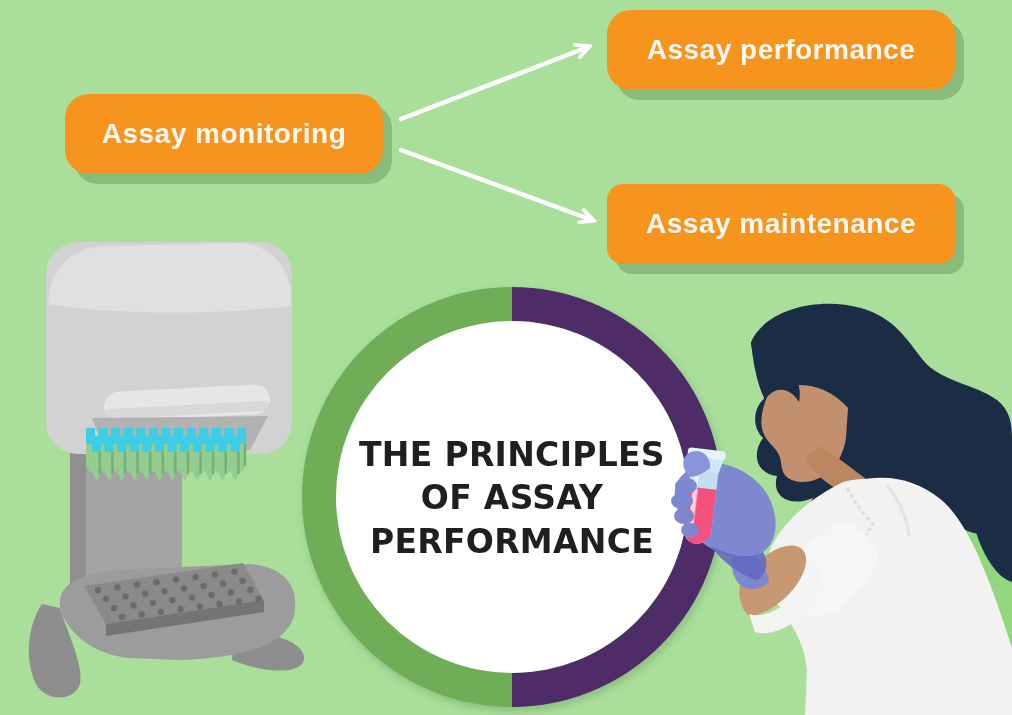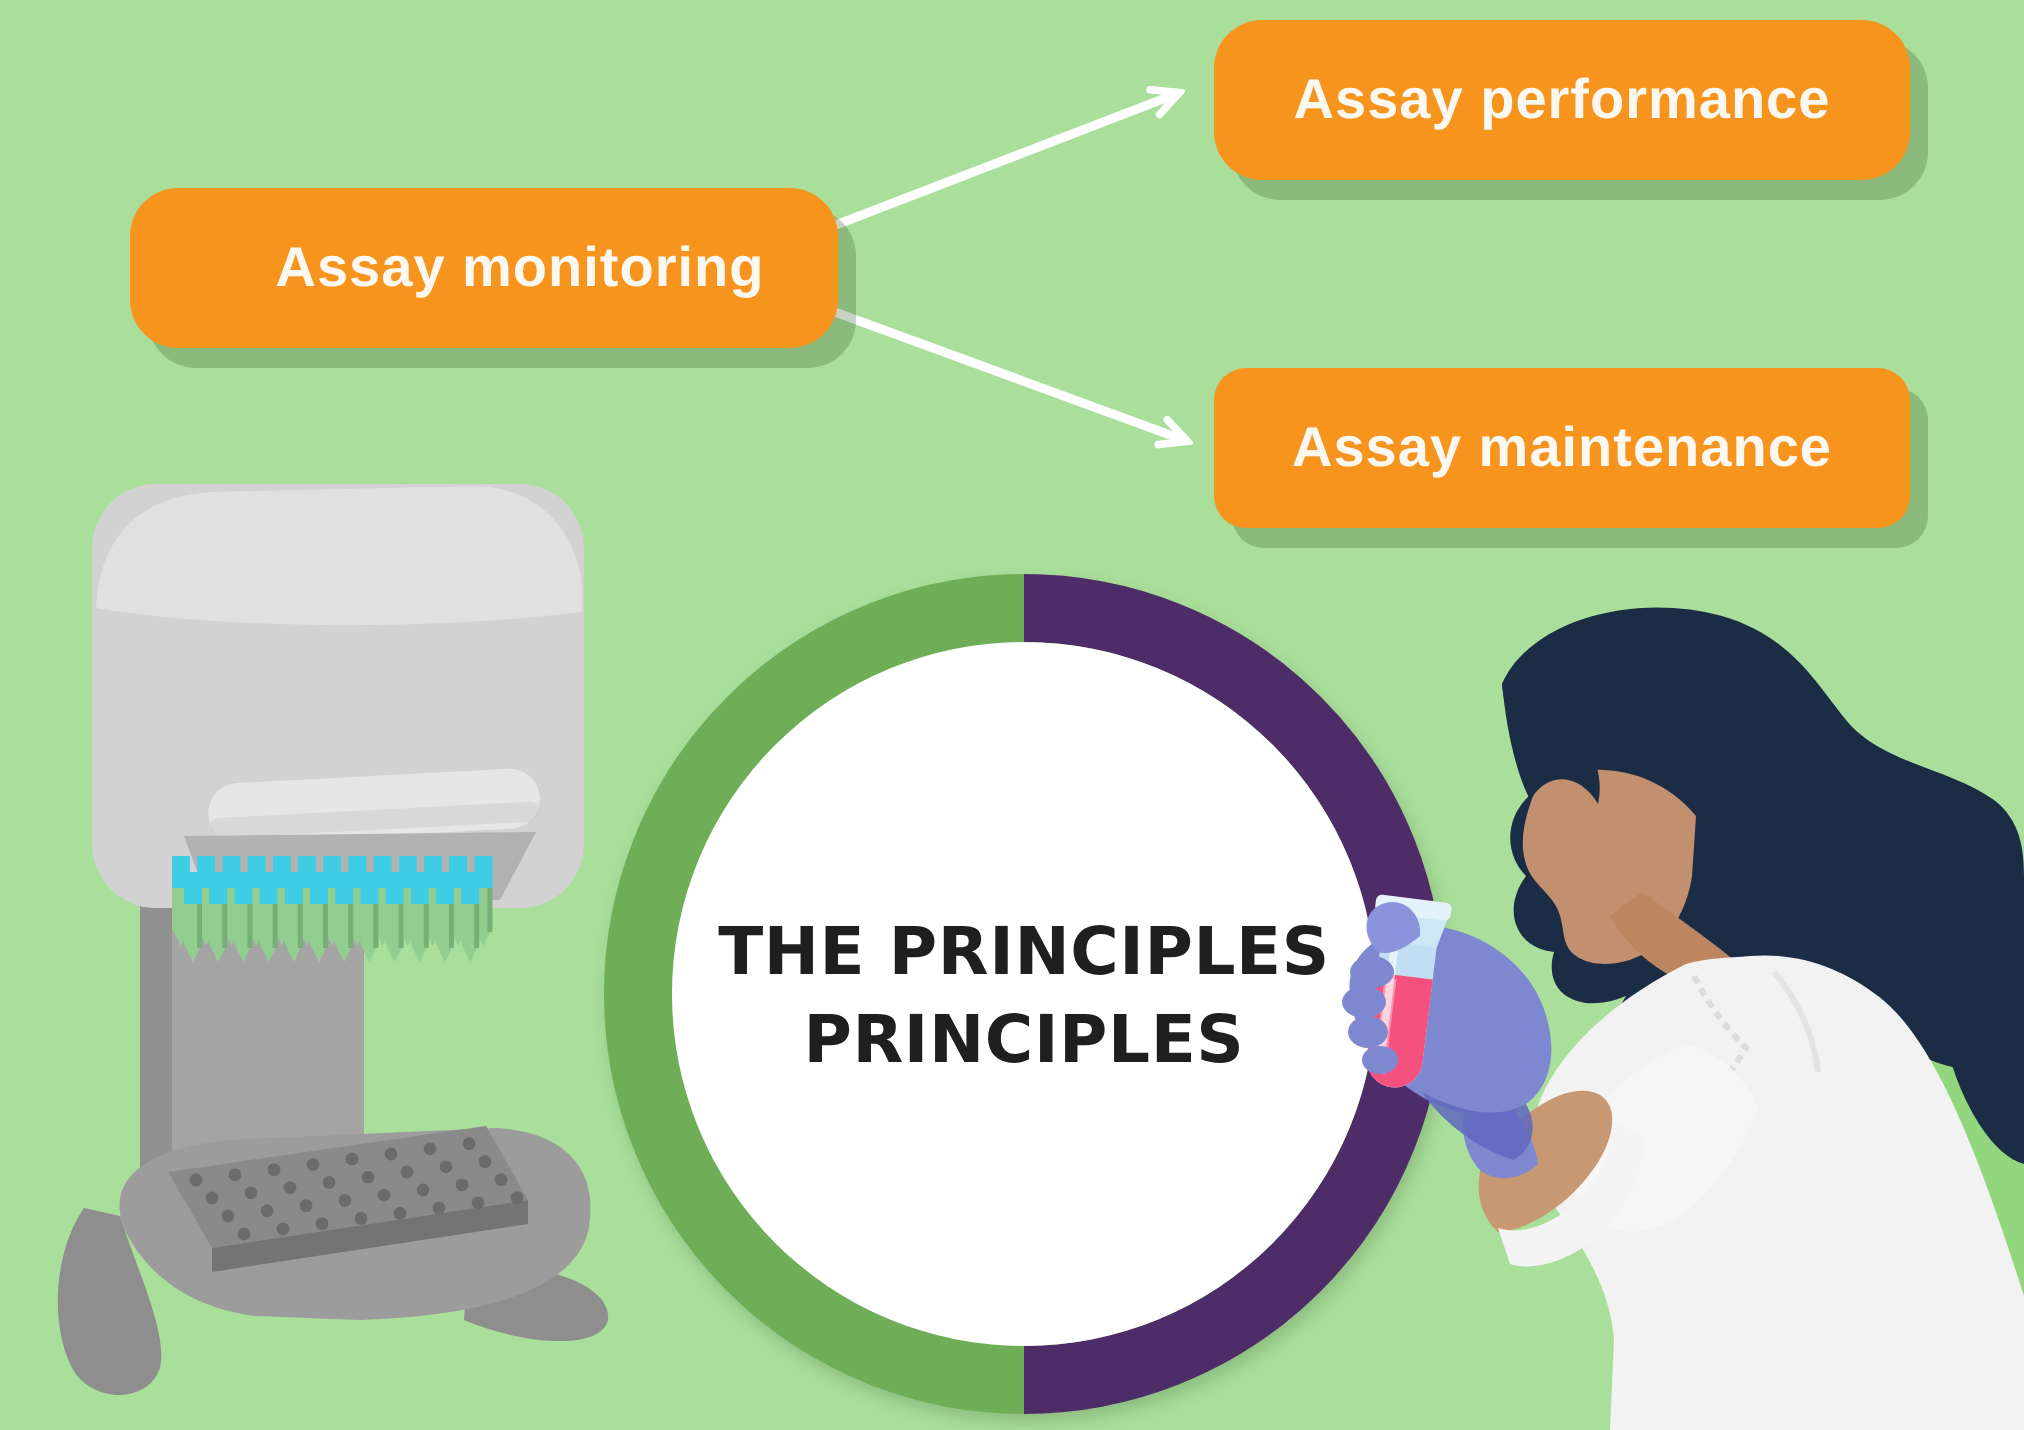--- a/index.html
+++ b/index.html
@@ -12,21 +12,21 @@
   .node{
     position:absolute;display:flex;align-items:center;justify-content:center;
     background:var(--node_fill,#F7941D);
     border-radius:24px;
     box-shadow:9px 10px 0 rgba(60,90,45,0.28);
   }
   .node span{
     color:var(--node_text,#FBF8F1);
     font-size:28px;font-weight:700;letter-spacing:.5px;
   }
-  .node-monitoring{left:65px;top:94px;width:318px;height:80px;padding-left:36px;}
+  .node-monitoring{left:65px;top:94px;width:318px;height:80px;}
   .node-performance{left:607px;top:10px;width:348px;height:80px;}
   .node-maintenance{left:607px;top:184px;width:348px;height:80px;border-radius:16px;}
   .arrows{left:0;top:0;width:1012px;height:280px;pointer-events:none;}
   .ring-svg{left:300px;top:285px;filter:drop-shadow(2px 4px 4px rgba(40,70,30,0.22));}
   .center-title{
     left:342px;top:428px;width:340px;height:140px;
     display:flex;flex-direction:column;align-items:center;justify-content:center;
     text-align:center;color:var(--title_text,#1F1F1F);
     font-family:"DejaVu Sans","Liberation Sans",sans-serif;
     font-weight:800;font-size:33px;line-height:1.32;letter-spacing:.3px;
@@ -116,21 +116,22 @@
     </g>
   </svg>
 
   <svg class="abs ring-svg" width="424" height="424" viewBox="0 0 424 424">
     <path d="M212,19 A193,193 0 1 0 212,405" fill="none" stroke-width="34" style="stroke:var(--ring_green,#6FAE56)"></path>
     <path d="M212,19 A193,193 0 1 1 212,405" fill="none" stroke-width="34" style="stroke:var(--ring_purple,#4E2C68)"></path>
     <circle cx="212" cy="212" r="176" style="fill:var(--circle_fill,#FFFFFF)"></circle>
   </svg>
   <div class="abs center-title">
     <span>THE PRINCIPLES</span>
-    <span>PRINCIPLES</span>
+    <span>OF ASSAY</span>
+    <span>PERFORMANCE</span>
   </div>
 
   <svg class="abs arrows" width="1012" height="280" viewBox="0 0 1012 280">
     <defs>
       <marker id="arrowHead" viewBox="0 0 10 10" refX="7.5" refY="5" markerWidth="4.2" markerHeight="4.2" orient="auto-start-reverse">
         <path d="M1.5,1.5 L8.5,5 L1.5,8.5" fill="none" stroke="#FFFFFF" stroke-width="2" stroke-linecap="round"></path>
       </marker>
     </defs>
     <line x1="401" y1="119" x2="588" y2="47" stroke-width="4.5" stroke-linecap="round" style="stroke:var(--arrow,#FFFFFF)" marker-end="url(#arrowHead)"></line>
     <line x1="401" y1="150" x2="592" y2="220" stroke-width="4.5" stroke-linecap="round" style="stroke:var(--arrow,#FFFFFF)" marker-end="url(#arrowHead)"></line>

